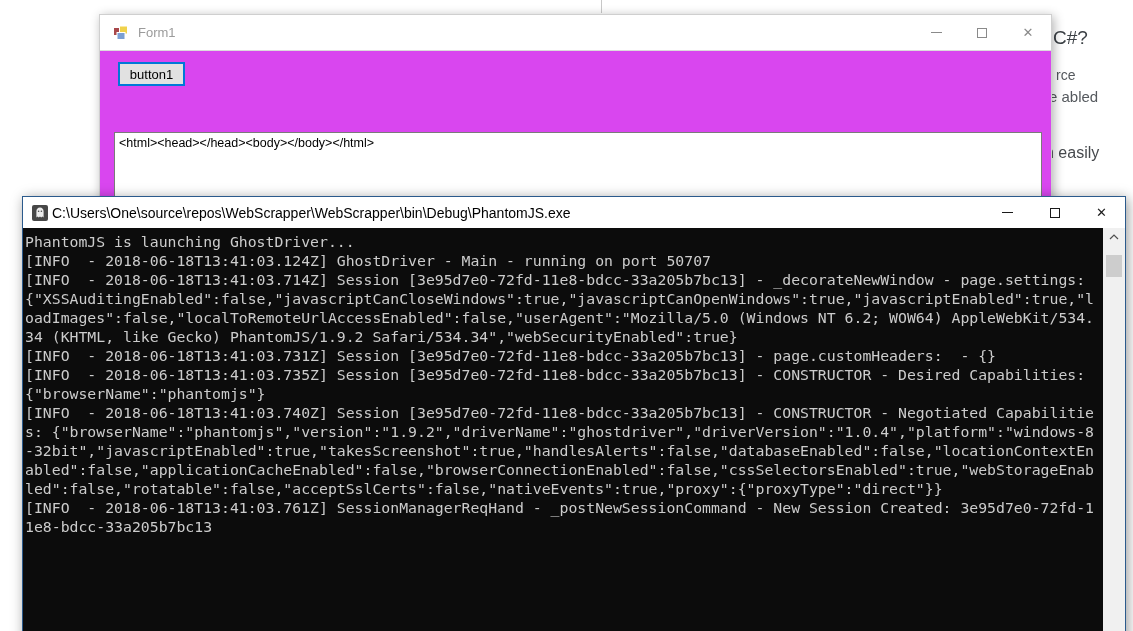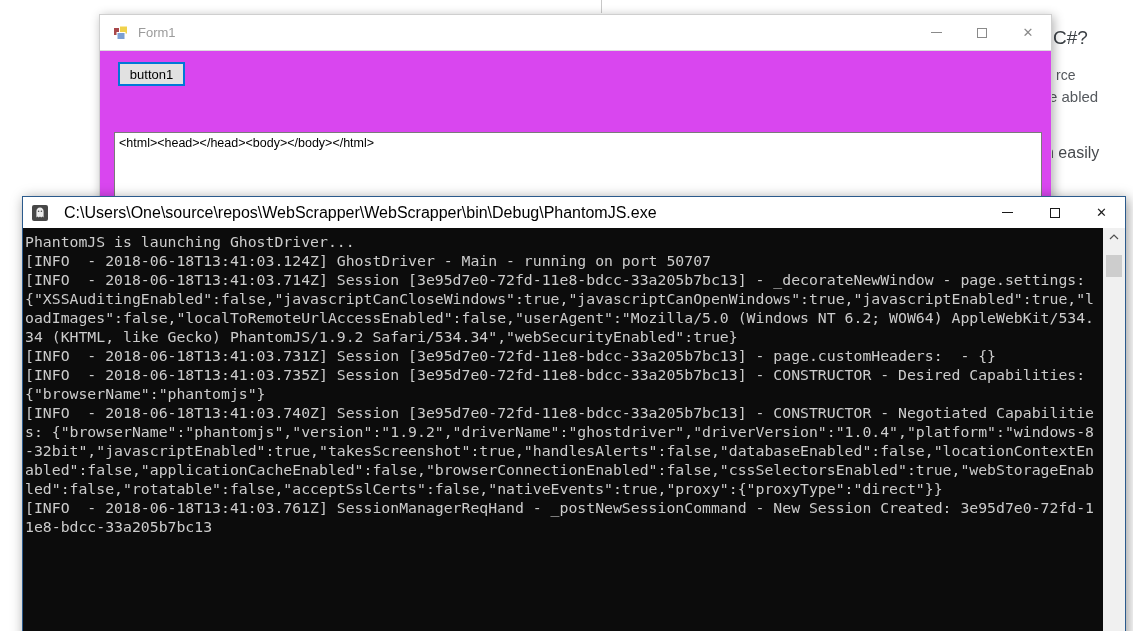--- a/index.html
+++ b/index.html
@@ -61,21 +61,21 @@
     border: 1px solid #2b5a8c; background: #0c0c0c;
     box-shadow: 2px 2px 12px rgba(0,0,0,0.4);
     z-index: 20; display: flex; flex-direction: column;
   }
   .console-titlebar {
     height: 31px; background: #ffffff; flex: 0 0 auto;
     display: flex; align-items: center;
   }
   .console-icon { width: 16px; height: 16px; margin-left: 9px; flex: 0 0 auto; }
   .console-title {
-    margin-left: 16px; font-size: 16px; color: #000; flex: 1 1 auto;
+    margin-left: 4px; font-size: 14px; color: #000; flex: 1 1 auto;
     white-space: nowrap; overflow: hidden;
   }
   .console-controls { display: flex; height: 100%; }
   .console-ctl {
     width: 47px; height: 100%; display: flex; align-items: center; justify-content: center;
     color: #1a1a1a; font-size: 13px; font-weight: 400; cursor: default;
   }
   .console-ctl .max-box { width: 10px; height: 10px; border: 1px solid #1a1a1a; }
   .console-ctl .min-dash { width: 11px; height: 1px; background: #1a1a1a; display: block; }
 

